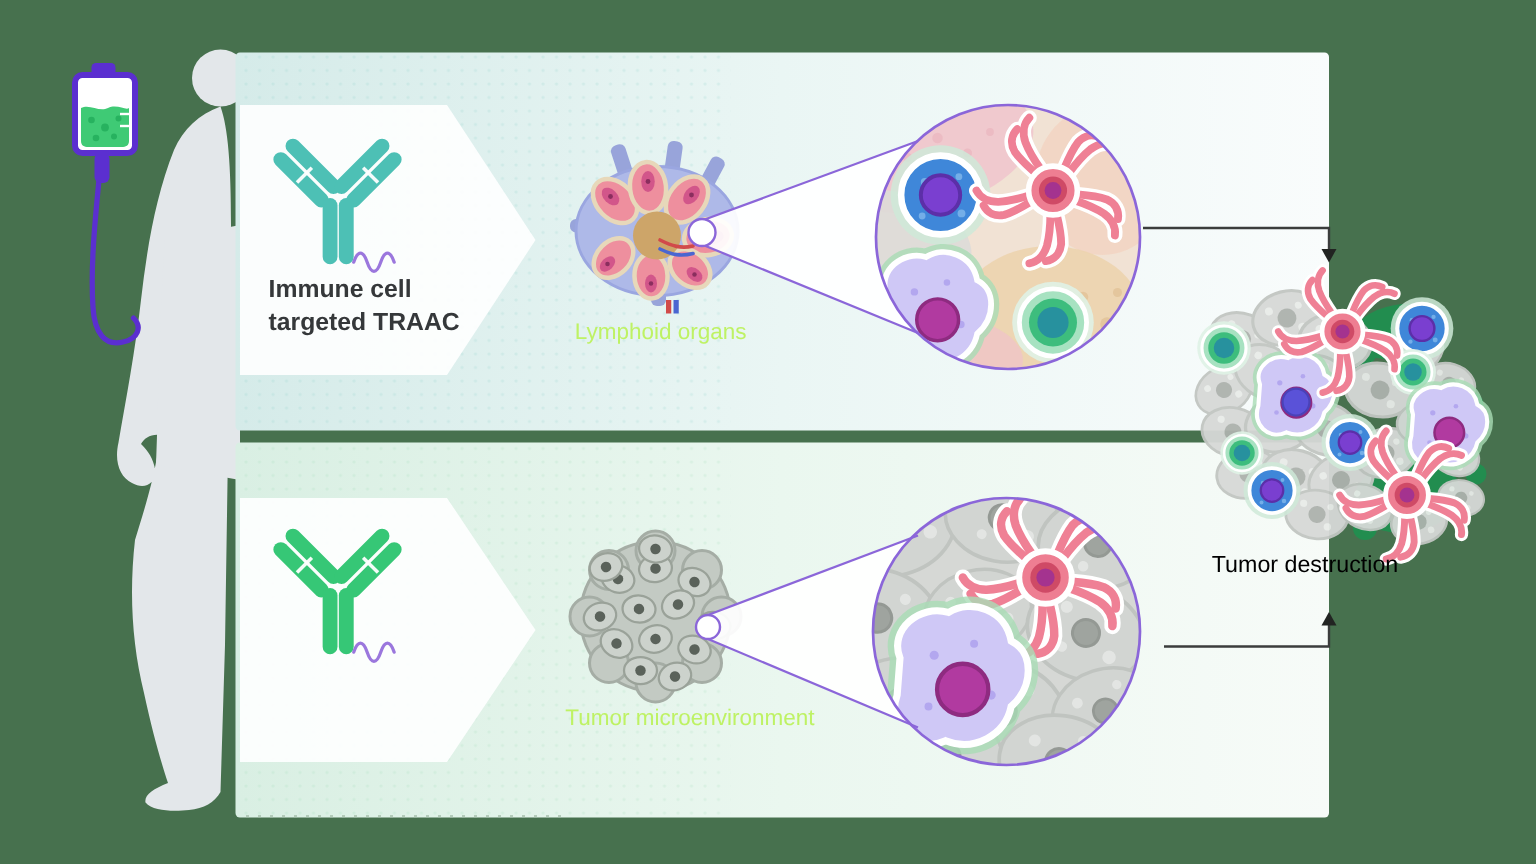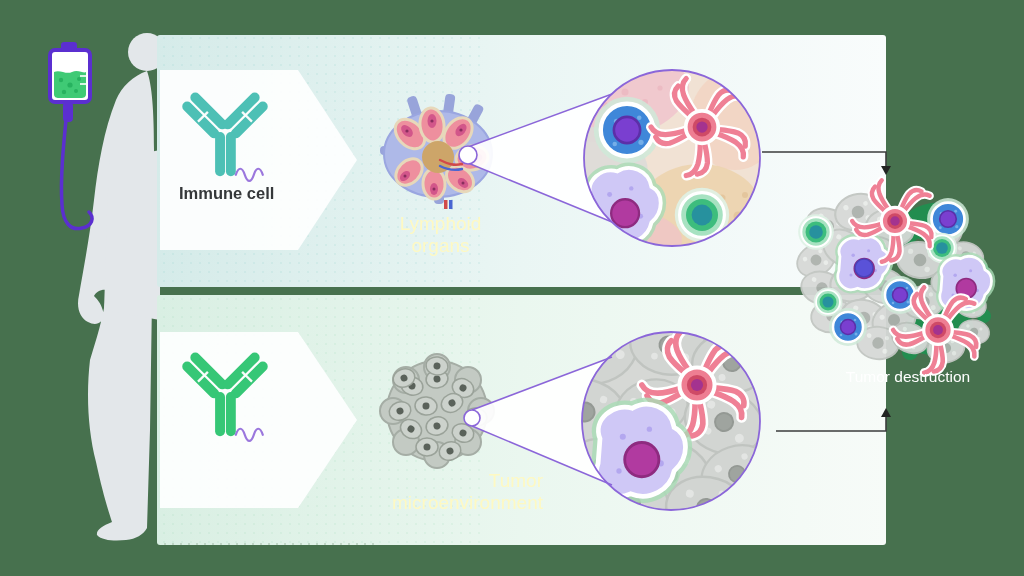--- a/index.html
+++ b/index.html
@@ -1,26 +1,26 @@
 <!DOCTYPE html>
 <html><head>
 <meta charset="utf-8">
 <style>
   html,body{margin:0;padding:0;background:#47714e;}
   .stage{position:relative;width:1024px;height:576px;background:#47714e;overflow:hidden;
          font-family:Liberation Sans, sans-serif;}
   .stage svg.art{position:absolute;left:0;top:0;}
   .lbl{position:absolute;pointer-events:none;}
   .title{font-weight:700;font-size:16.5px;line-height:22px;color:#35383a;}
-  .caption{font-size:19px;color:#fef9c3;}
+  .caption{font-size:15px;color:#bef264;}
   #lbl-row1{left:179px;top:182px;}
   #lbl-lymph{left:368px;top:213px;width:145px;text-align:center;}
   #lbl-row2{left:179px;top:439px;}
   #lbl-tme{left:338px;top:470px;width:205px;text-align:right;}
-  #lbl-outcome{left:822px;top:368px;width:172px;text-align:center;font-size:15.5px;color:#ffffff;}
+  #lbl-outcome{left:784px;top:368px;width:172px;text-align:center;font-size:15.5px;color:#000000;}
   
   .tw{stroke:#ffffff;stroke-width:8;fill:none;stroke-linecap:round;}
   .tp{stroke:#ef8095;stroke-width:4.2;fill:none;stroke-linecap:round;}
 </style>
 </head>
 <body>
 
 <div class="stage">
 <svg class="art" width="1024" height="576" viewBox="0 0 1024 576">
   <defs>
@@ -387,20 +387,21 @@
     <use href="#bluec" transform="translate(12,19)"></use>
     <use href="#greenc" transform="translate(-60,26) scale(0.85)"></use>
     <use href="#bluec" transform="translate(-40,51)"></use>
     <use href="#dend" transform="translate(7,-55) scale(1.05)"></use>
     <use href="#dend" transform="translate(50,54) scale(1.1)"></use>
   </g>
 </svg>
 
 <div class="lbl title" id="lbl-row1">
   <div>Immune cell</div>
+  <div>targeted TRAAC</div>
 </div>
 <div class="lbl caption" id="lbl-lymph">Lymphoid organs</div>
 
 <div class="lbl title" id="lbl-row2">
 </div>
 <div class="lbl caption" id="lbl-tme">Tumor microenvironment</div>
 
 <div class="lbl" id="lbl-outcome">Tumor destruction</div>
 </div>
 

